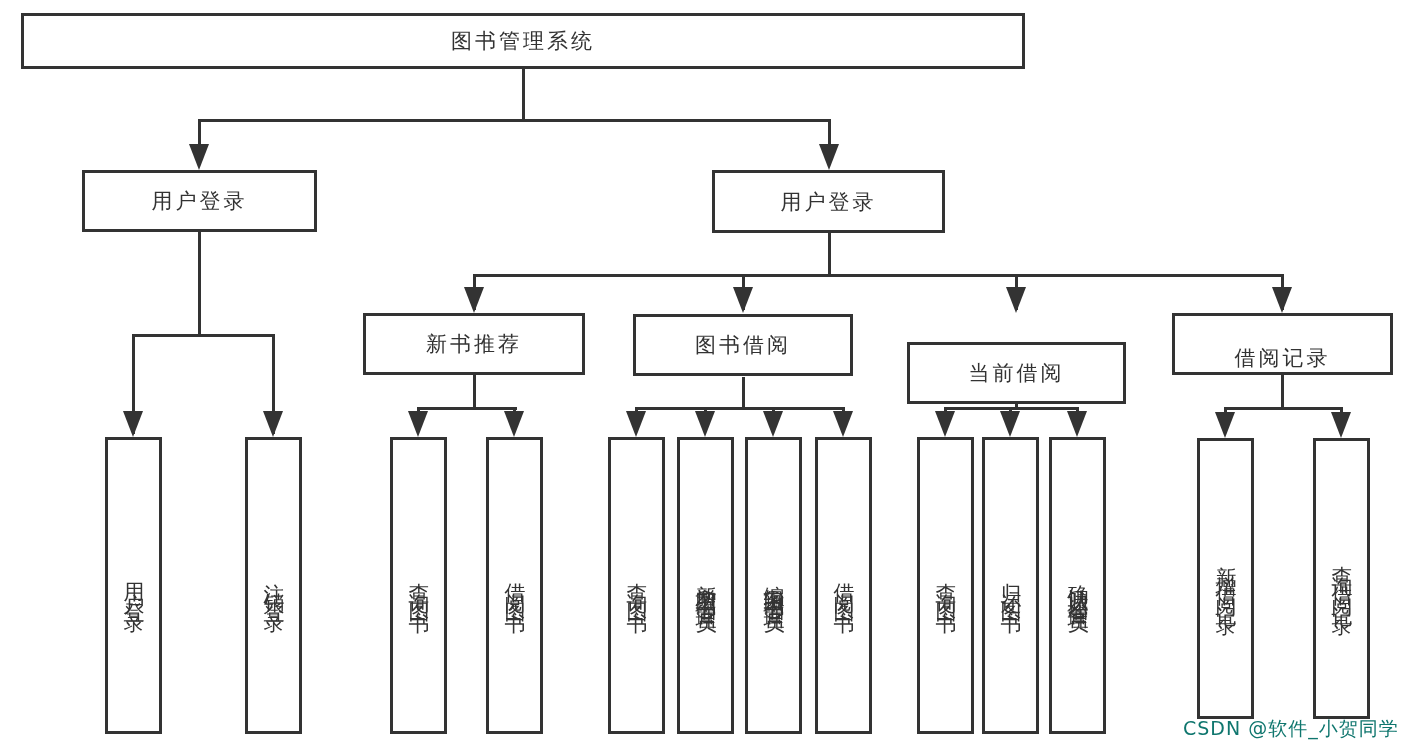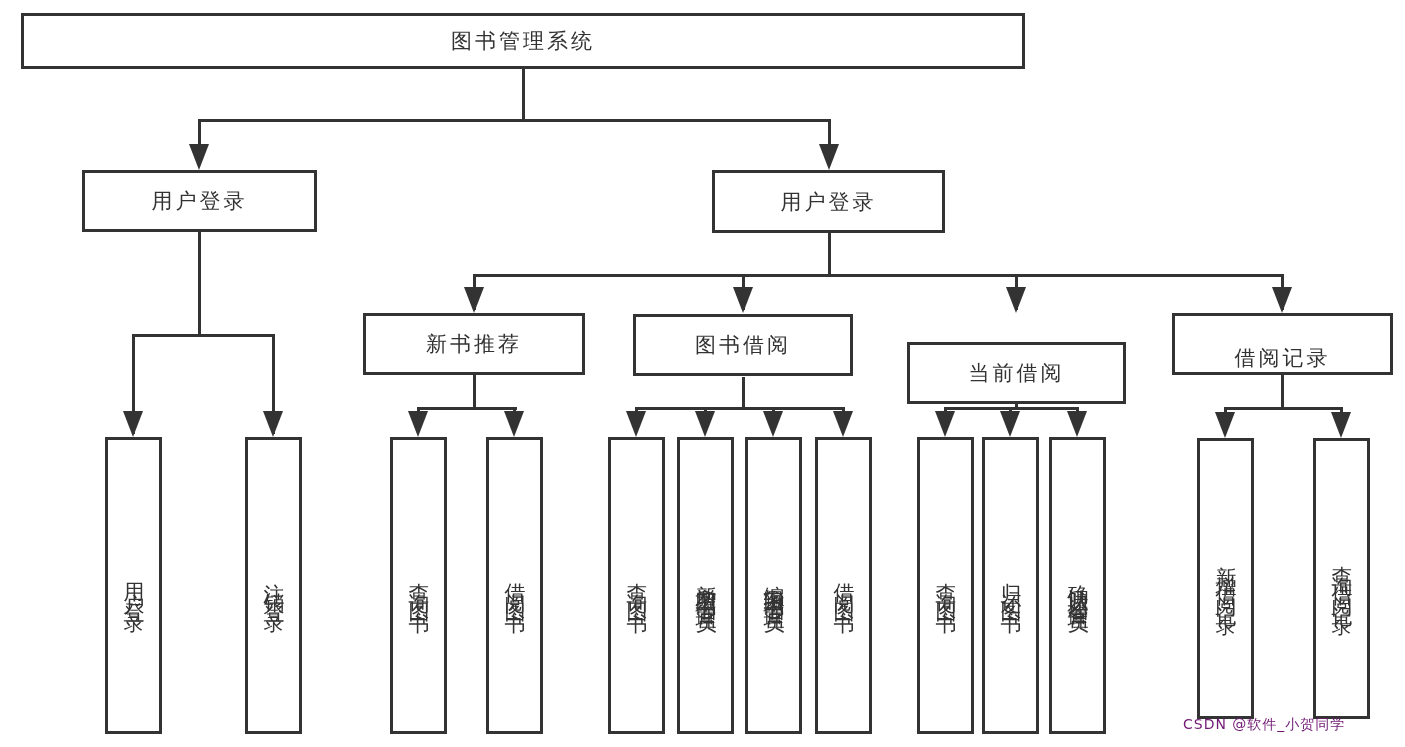--- a/index.html
+++ b/index.html
@@ -74,22 +74,22 @@
   .a2c{left:1006px;top:287px;} .a2d{left:1272px;top:287px;}
   .a3a{left:123px;top:411px;} .a3b{left:263px;top:411px;}
   .a4a{left:408px;top:411px;} .a4b{left:504px;top:411px;}
   .a5a{left:626px;top:411px;} .a5b{left:695px;top:411px;}
   .a5c{left:763px;top:411px;} .a5d{left:833px;top:411px;}
   .a6a{left:935px;top:411px;} .a6b{left:1000px;top:411px;}
   .a6c{left:1067px;top:411px;}
   .a7a{left:1215px;top:412px;} .a7b{left:1331px;top:412px;}
   
   .watermark{
-    position:absolute;left:1183px;top:716px;font-size:14px;
-    color:#701a75;letter-spacing:1px;white-space:nowrap;
+    position:absolute;left:1183px;top:716px;font-size:19px;
+    color:#0f766e;letter-spacing:1px;white-space:nowrap;
   }
 </style>
 </head>
 <body>
 
 <div class="canvas">
 
   <div class="vline s1"></div>
   <div class="hline r1"></div>
   <div class="vline d1a"></div>

